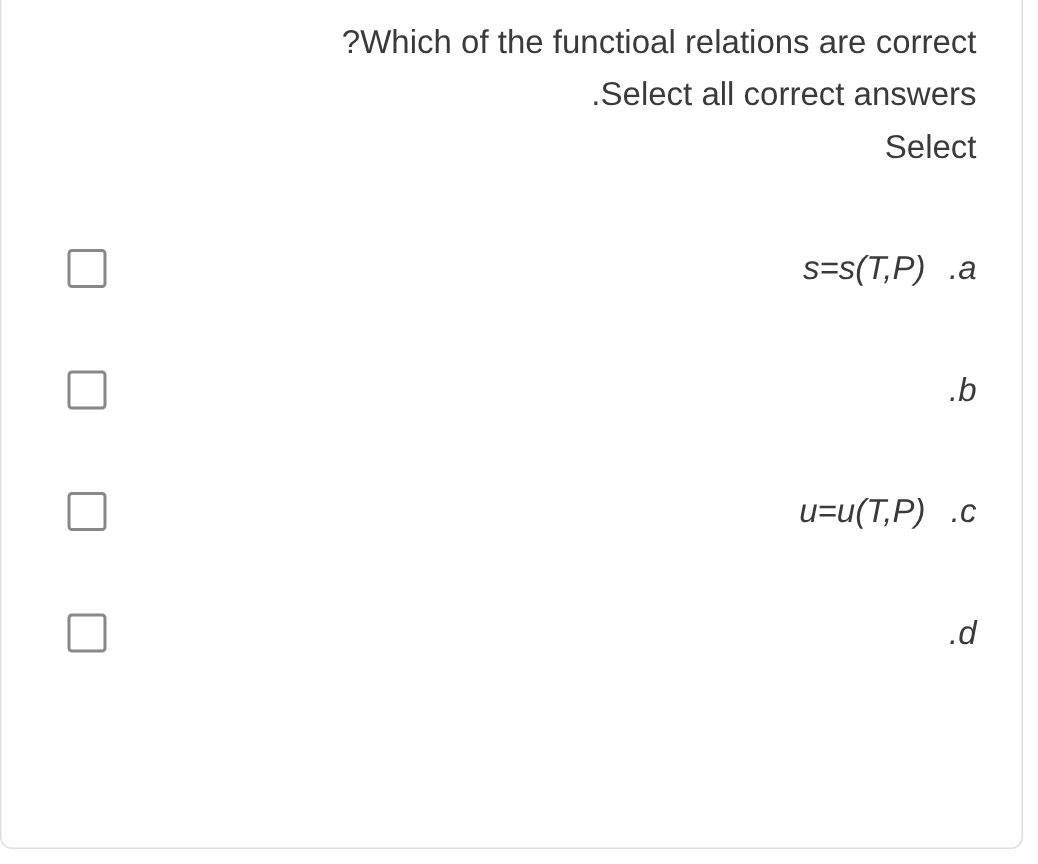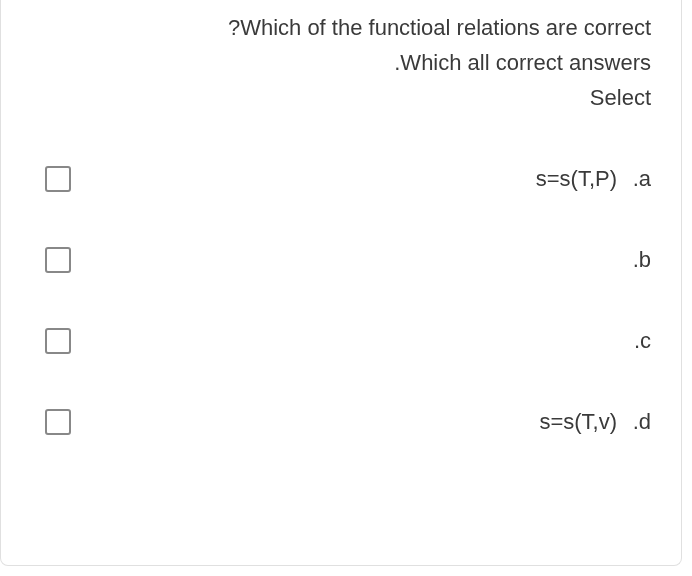--- a/index.html
+++ b/index.html
@@ -56,36 +56,37 @@
       cursor: pointer;
       background: #fff;
     }
     .option-text-wrap {
       display: flex;
       flex-direction: row;
       align-items: baseline;
       gap: 14px;
       font-size: 22px;
       color: #3a3a3a;
+      font-style: italic;
     }
     .option-label {
       min-width: 20px;
       text-align: right;
     }
     .option-text {
       text-align: right;
     }
   </style>
 </head>
 <body>
 
 <div class="card">
   <div class="question-block">
     <span class="question-line">?Which of the functioal relations are correct</span>
-    <span class="question-line">.Which all correct answers</span>
+    <span class="question-line">.Select all correct answers</span>
     <span class="question-line">Select</span>
   </div>
 
   <div class="options">
 
     <div class="option-row">
       <div class="checkbox-wrap">
         <div class="checkbox"></div>
       </div>
       <div class="option-text-wrap">
@@ -101,28 +102,28 @@
       <div class="option-text-wrap">
         <span class="option-label">.b</span>
       </div>
     </div>
 
     <div class="option-row">
       <div class="checkbox-wrap">
         <div class="checkbox"></div>
       </div>
       <div class="option-text-wrap">
+        <span class="option-text">u=u(T,P)</span>
         <span class="option-label">.c</span>
       </div>
     </div>
 
     <div class="option-row">
       <div class="checkbox-wrap">
         <div class="checkbox"></div>
       </div>
       <div class="option-text-wrap">
-        <span class="option-text">s=s(T,v)</span>
         <span class="option-label">.d</span>
       </div>
     </div>
 
   </div>
 </div>
 
 </body></html>

